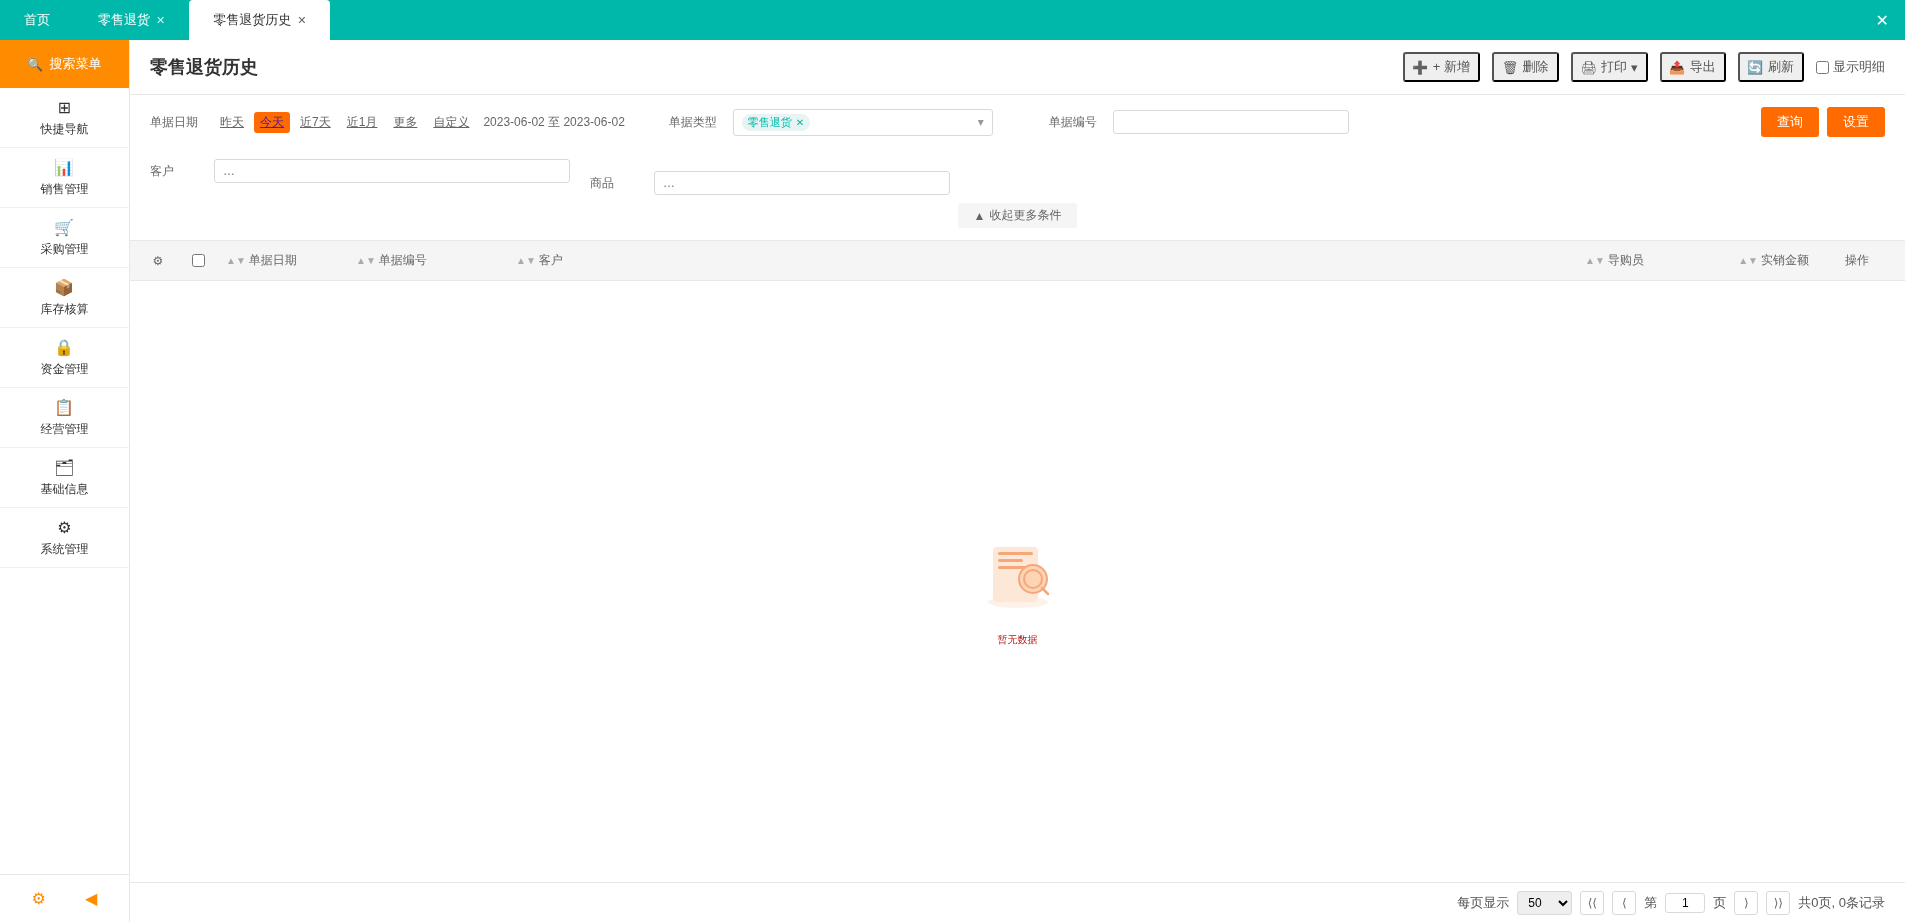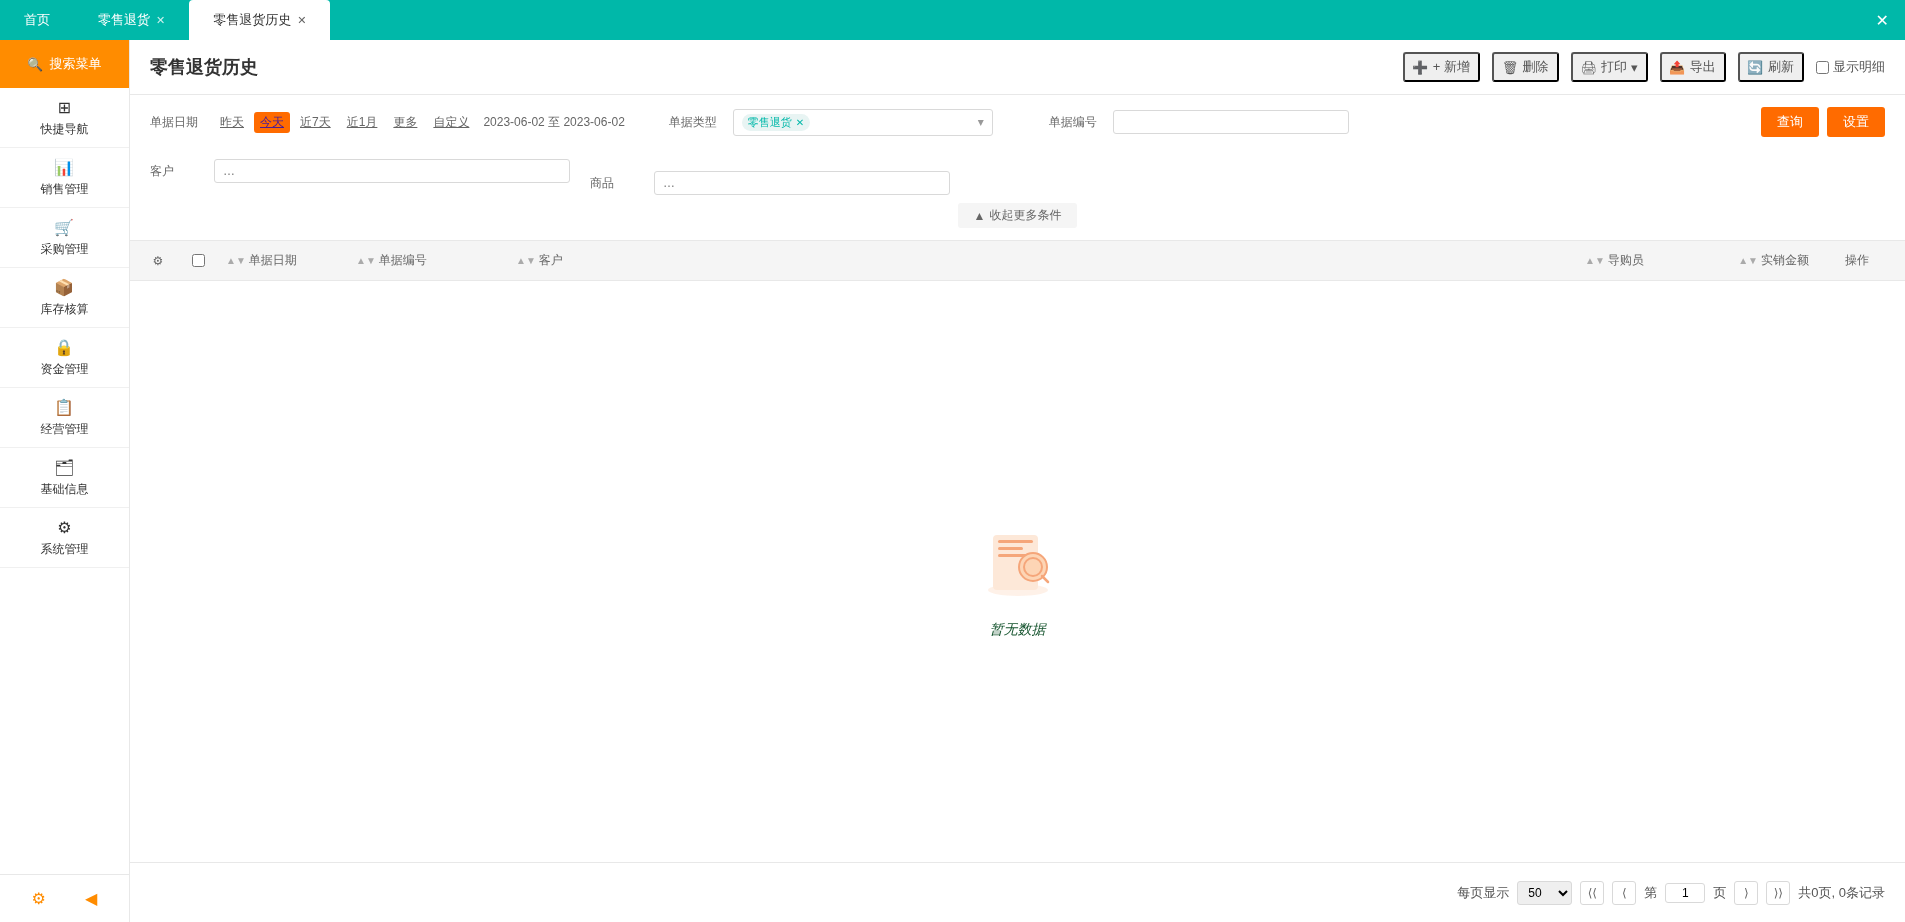--- a/index.html
+++ b/index.html
@@ -316,28 +316,27 @@
       flex-direction: column;
       align-items: center;
       justify-content: center;
       gap: 16px;
     }
     .empty-icon {
       width: 100px;
       height: 100px;
     }
     .empty-text {
-      font-size: 14px;
-      color: #14532d;
-      font-style: italic;
+      font-size: 10px;
+      color: #b91c1c;
     }
 
     
     .pagination-bar {
-      height: 60px;
+      height: 40px;
       background: #fff;
       border-top: 1px solid #e8e8e8;
       display: flex;
       align-items: center;
       justify-content: flex-end;
       padding: 12px 20px;
       gap: 8px;
       flex-shrink: 0;
       font-size: 13px;
       color: #555;

